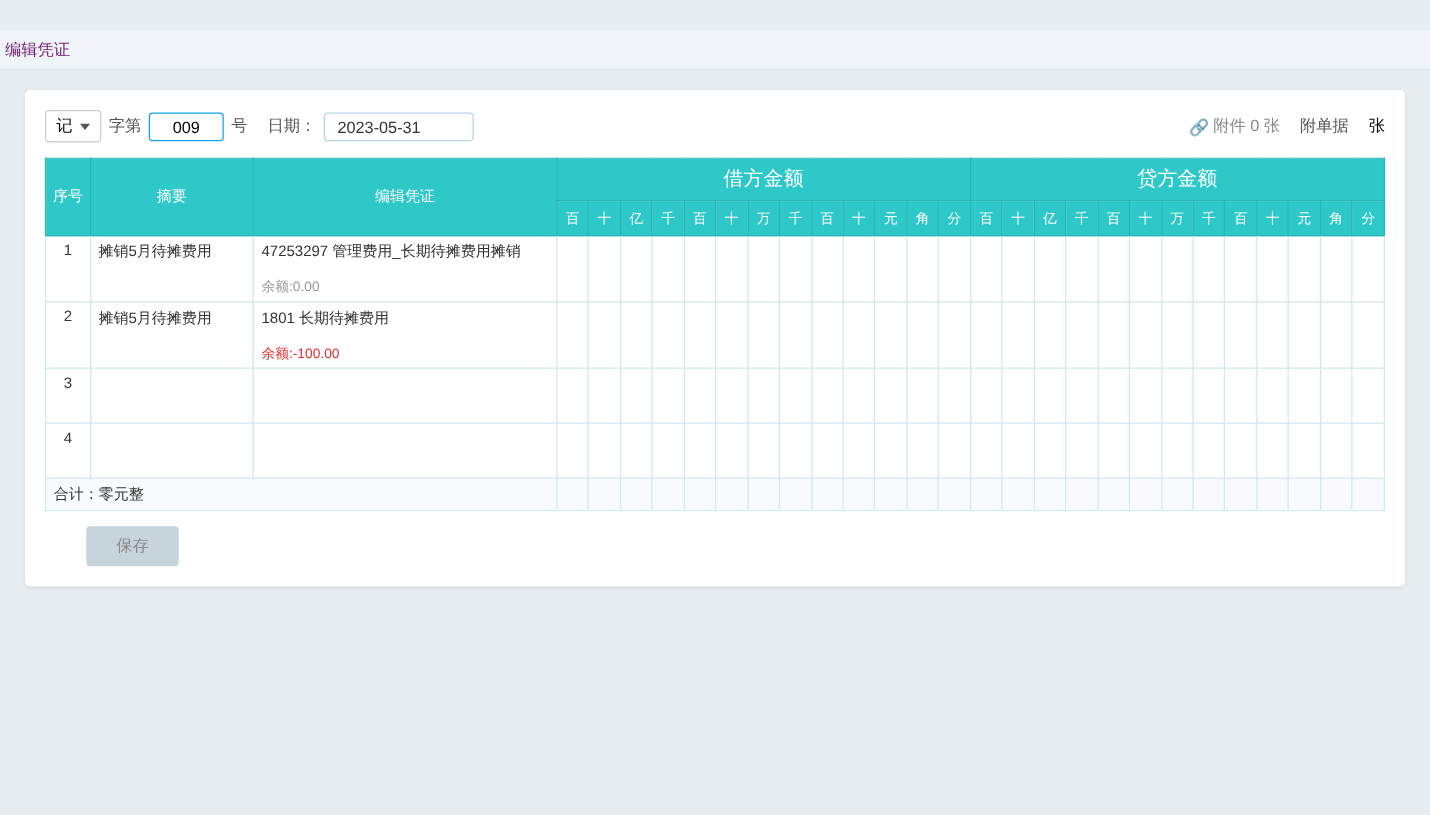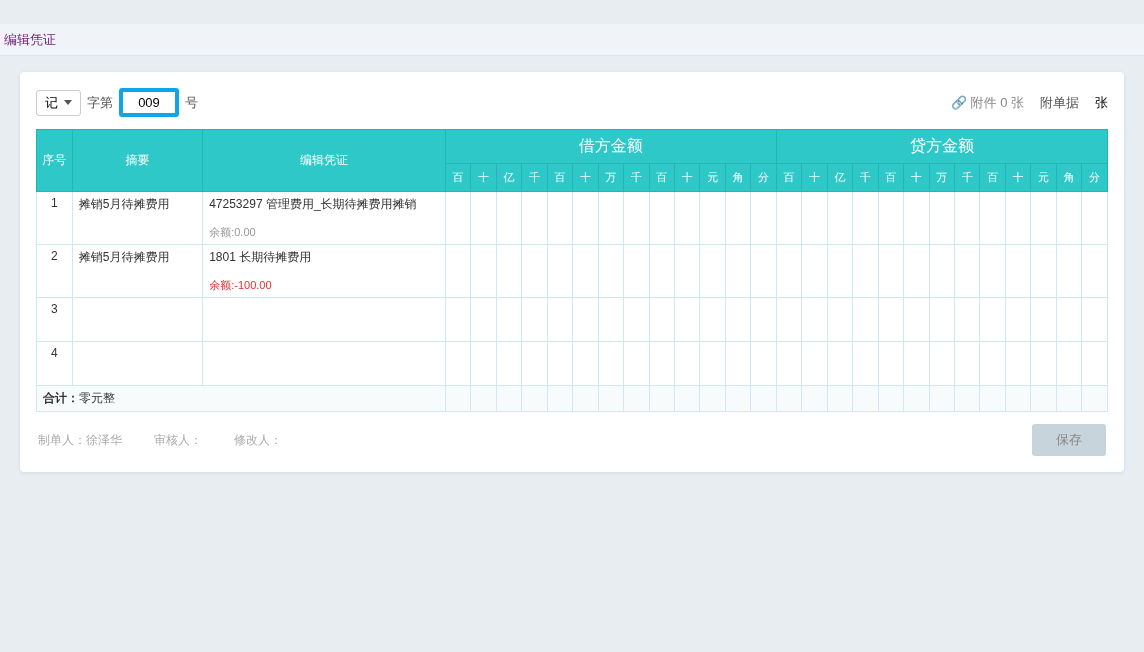--- a/index.html
+++ b/index.html
@@ -75,21 +75,21 @@
       border-radius: 3px;
       padding: 3px 8px;
       background: #fff;
       cursor: pointer;
       font-size: 13px;
       display: flex;
       align-items: center;
       gap: 4px;
     }
     .field-input {
-      border: 4px solid #0ea5e9;
+      border: 1px solid #0ea5e9;
       border-radius: 3px;
       padding: 3px 8px;
       font-size: 13px;
       width: 60px;
       text-align: center;
     }
     .date-input {
       border: 1px solid #b8d4e8;
       border-radius: 3px;
       padding: 3px 10px;
@@ -175,21 +175,21 @@
       padding: 0;
     }
     .footer-row td {
       background: #f8fbfc;
       border-top: 1px solid #d0e8f0;
       padding: 8px 10px;
       font-size: 13px;
       color: #333;
     }
     .total-label {
-      font-weight: bold;
+      font-weight: normal;
     }
     .bottom-bar {
       display: flex;
       align-items: center;
       justify-content: space-between;
       margin-top: 12px;
       padding: 0 2px;
     }
     .bottom-info {
       display: flex;
@@ -245,20 +245,24 @@
       <div class="form-field">
         <button class="dropdown-btn">
           <span>记</span>
           <span class="chevron"></span>
         </button>
         <span class="field-label">字第</span>
         <input class="field-input" type="text" value="009" style="">
         <span class="field-label">号</span>
       </div>
 
+      <div class="form-field">
+        <span class="field-label">日期：</span>
+        <input class="date-input" type="text" value="2023-05-31" style="">
+      </div>
 
       <div class="right-actions">
         <span class="attach-link">
           <span>🔗</span>
           <span>附件 0 张</span>
         </span>
         <span class="attach-single">附单据</span>
         <span>张</span>
       </div>
     </div>
@@ -495,21 +499,16 @@
               <td class="digit-cell"></td>
               <td class="digit-cell"></td>
               <td class="digit-cell"></td>
               <td class="digit-cell"></td>
             </tr>
           </tbody>
       </table>
     </div>
 
     <div class="bottom-bar">
-      <div class="bottom-info">
-        <span>制单人：徐泽华</span>
-        <span>审核人：</span>
-        <span>修改人：</span>
-      </div>
       <button class="save-btn">保存</button>
     </div>
   </div>
 </div>
 
 </body></html>

